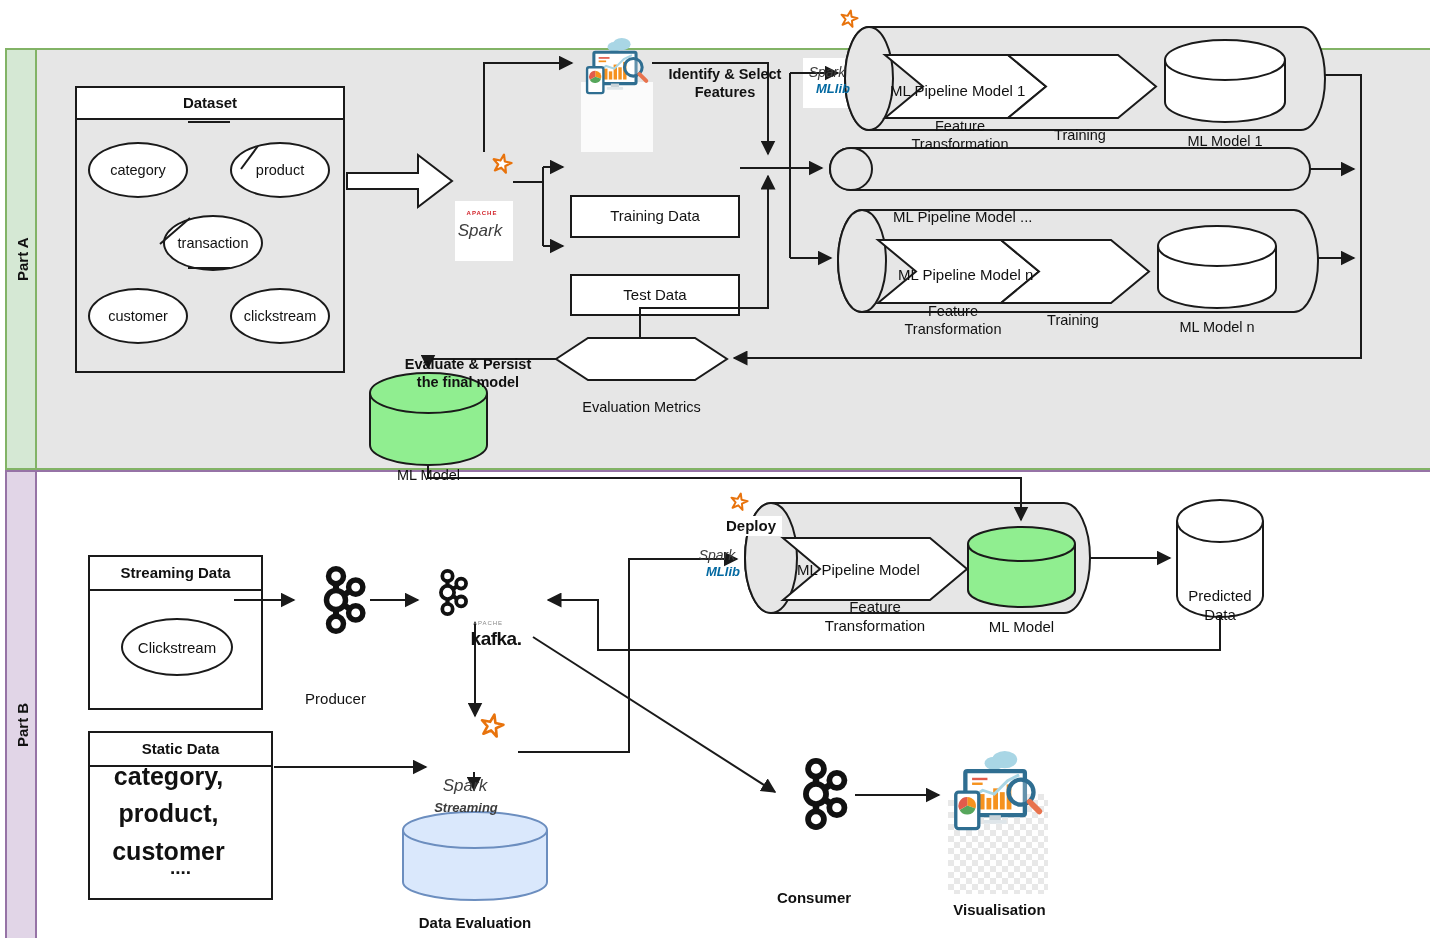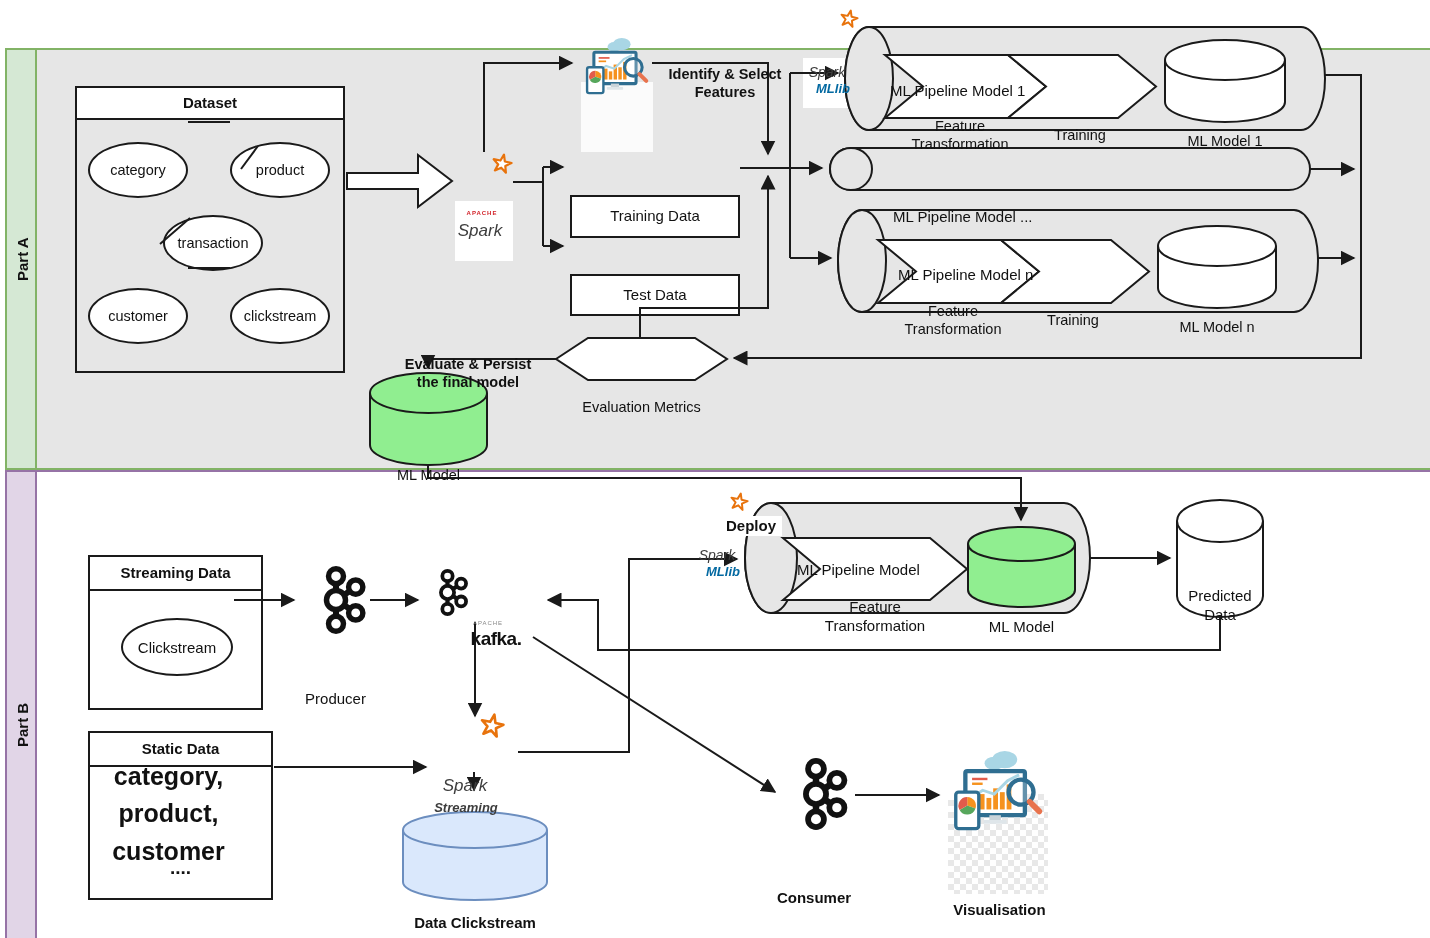--- a/index.html
+++ b/index.html
@@ -109,21 +109,21 @@
 <div class="abs logobox" style="left:693px;top:493px;width:62px;height:50px;"></div>
 <div class="abs txt sparktxt" style="left:694px;top:499px;width:46px;height:18px;font-size:14px;">Spark</div>
 <div class="abs txt bold orange" style="left:700px;top:516px;width:46px;height:16px;font-size:13px;">MLlib</div>
 
 <div class="abs txt left lbl15" style="left:797px;top:511px;width:200px;height:22px;">ML Pipeline Model</div>
 <div class="abs txt lbl15" style="left:795px;top:543px;width:160px;height:52px;">Feature
 Transformation</div>
 <div class="abs txt lbl15" style="left:968px;top:566px;width:107px;height:26px;">ML Model</div>
 <div class="abs txt lbl14" style="left:1177px;top:536px;width:86px;height:44px;font-size:15px;">Predicted
 Data</div>
-<div class="abs txt bold lbl15" style="left:403px;top:864px;width:144px;height:22px;">Data Clickstream</div>
+<div class="abs txt bold lbl15" style="left:403px;top:864px;width:144px;height:22px;">Data Evaluation</div>
 
 <div class="abs iconbg" style="left:581px;top:34px;width:72px;height:70px;"></div>
 <div class="abs checker" style="left:948px;top:746px;width:100px;height:100px;"></div>
 
 <svg id="overlay" width="1430" height="938" viewBox="0 0 1430 938">
   <defs>
     <marker id="arr" viewBox="0 0 10 10" refX="9" refY="5" markerWidth="7.5" markerHeight="7.5" orient="auto-start-reverse">
       <path d="M0,0 L10,5 L0,10 z" fill="#1a1a1a"></path>
     </marker>
   </defs>

